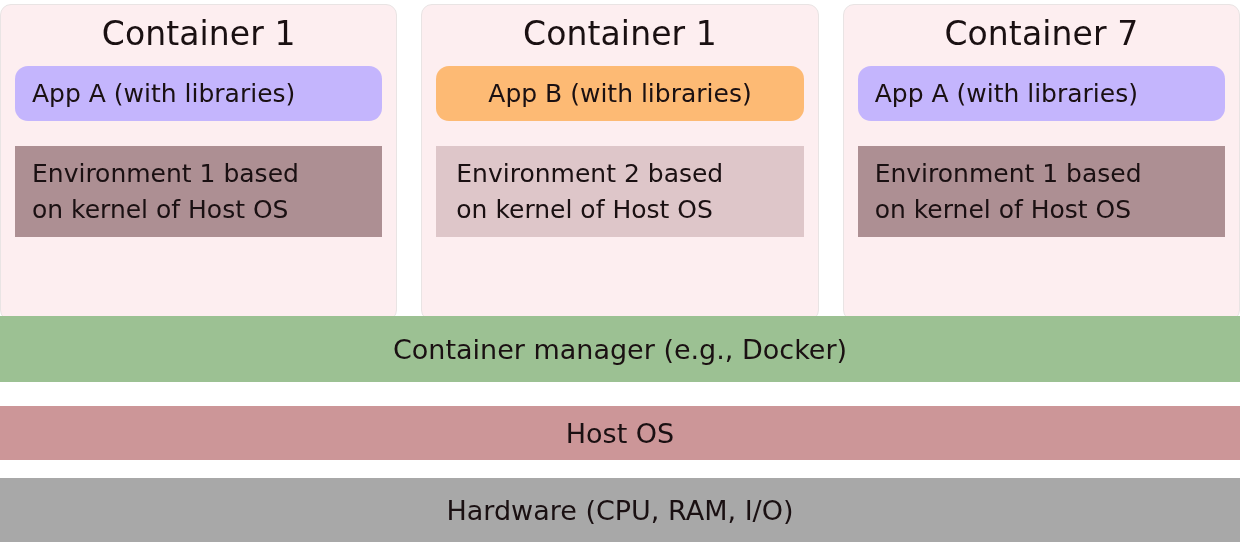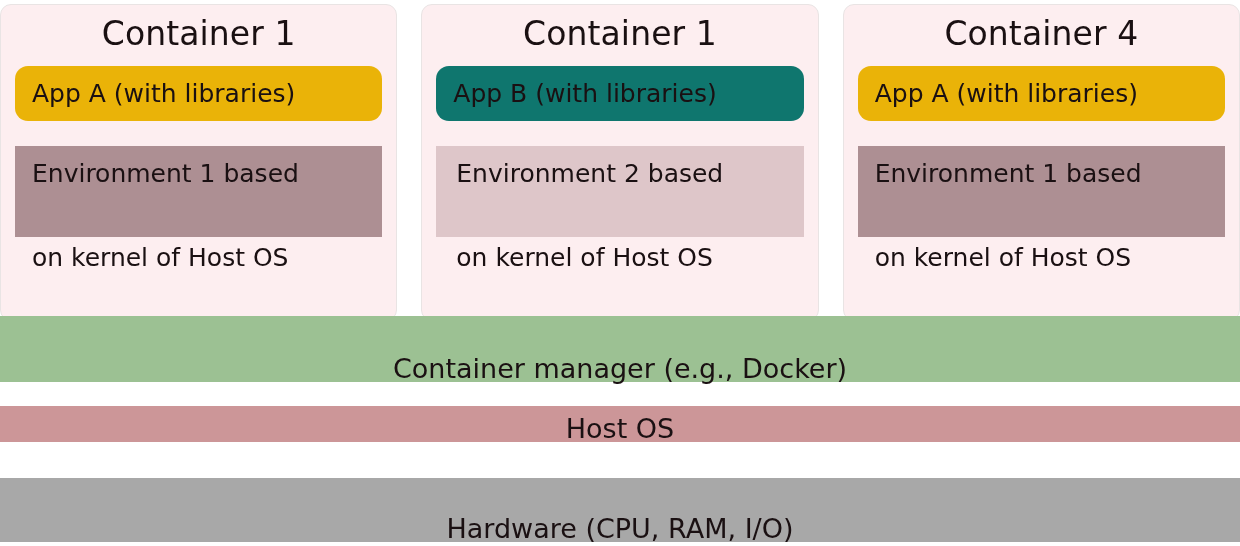--- a/index.html
+++ b/index.html
@@ -63,59 +63,59 @@
     display: flex;
     align-items: center;
     padding: 0 17px;
     box-sizing: border-box;
     font-size: 25px;
     line-height: 1;
     color: #1a1012;
     white-space: nowrap;
   }
 
-  .app-box.shade-dark  { background: #eab308; }
-  .app-box.shade-light { background: #0f766e; }
+  .app-box.shade-dark  { background: #c4b5fd; }
+  .app-box.shade-light { background: #fdba74; justify-content: center; }
 
   .env-box {
     margin-top: 25px;
     border-radius: 0;
     height: 91px;
     display: flex;
     flex-direction: column;
     justify-content: center;
     padding: 0 17px;
     box-sizing: border-box;
     font-size: 25px;
     line-height: 1.42;
     color: #1a1012;
   }
 
   .env-box.shade-dark  { background: #ad8f93; }
   .env-box.shade-light { background: #dec6c9; padding-left: 20px; }
 
-  .env-line { white-space: nowrap; margin-top: 48px; }
+  .env-line { white-space: nowrap; }
 
   
   .layer-bar {
     position: absolute;
     left: 0;
     width: 1240px;
     display: flex;
-    align-items: flex-end;
+    align-items: center;
     justify-content: center;
     box-sizing: border-box;
     font-size: 27px;
     line-height: 1;
     color: #1a1012;
     white-space: nowrap;
   }
 
   .bar-manager  { top: 316px; height: 66px; background: #9cc193; }
-  .bar-hostos   { top: 406px; height: 36px; background: #cc9698; }
+  .bar-hostos   { top: 406px; height: 54px; background: #cc9698; }
   .bar-hardware { top: 478px; height: 64px; background: #a8a8a8; }
 </style>
 </head>
 <body>
 
 <div class="diagram">
 
   <div class="containers-row">
 
     <div class="container-card">
@@ -134,21 +134,21 @@
       <div class="app-box shade-light">
         <span>App B (with libraries)</span>
       </div>
       <div class="env-box shade-light">
         <span class="env-line">Environment 2 based</span>
         <span class="env-line">on kernel of Host OS</span>
       </div>
     </div>
 
     <div class="container-card">
-      <div class="container-title">Container 4</div>
+      <div class="container-title">Container 7</div>
       <div class="app-box shade-dark">
         <span>App A (with libraries)</span>
       </div>
       <div class="env-box shade-dark">
         <span class="env-line">Environment 1 based</span>
         <span class="env-line">on kernel of Host OS</span>
       </div>
     </div>
 
   </div>

